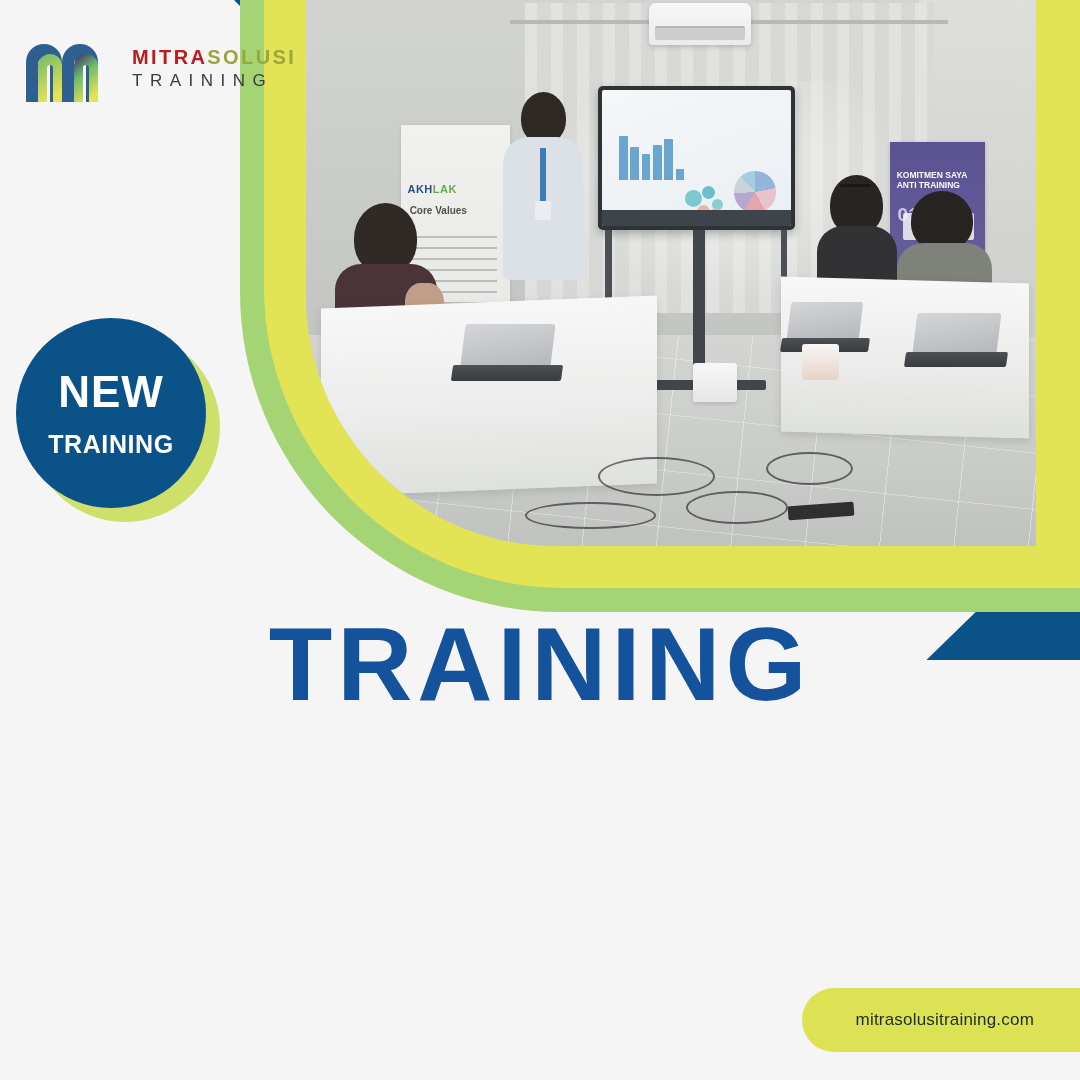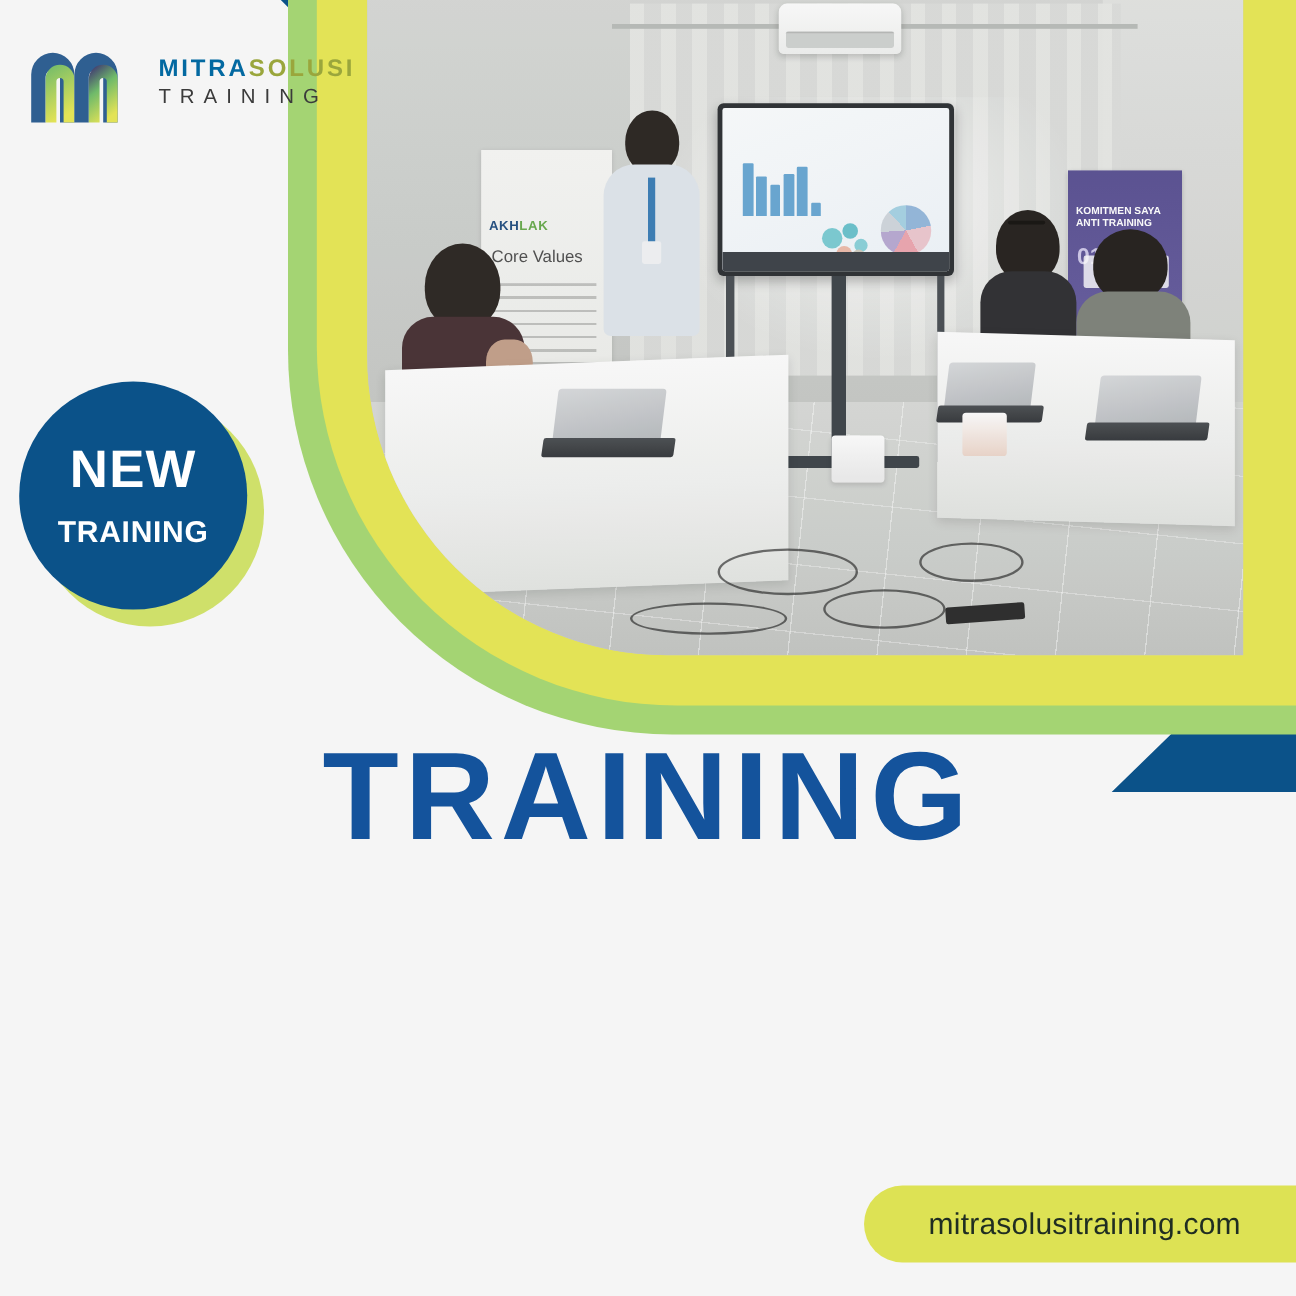--- a/index.html
+++ b/index.html
@@ -103,21 +103,21 @@
     position:absolute; left:13%; top:24%; width:15%; height:40%;
     background:linear-gradient(180deg,#f7f7f4,#eceeea);
     box-shadow:0 1px 4px rgba(0,0,0,.12);
   }
   .banner-akhlak .b-ttl {
     position:absolute; left:6%; top:26%; font-size:11px; font-weight:bold;
     color:#1b4f8a; letter-spacing:.5px;
   }
   .banner-akhlak .b-ttl i { color:#5fae3e; font-style:normal; }
   .banner-akhlak .b-sub {
-    position:absolute; left:8%; top:36%; font-size:14px; color:#4d4d4d;
+    position:absolute; left:8%; top:36%; font-size:10px; color:#4d4d4d;font-weight:bold;
   }
   .banner-akhlak .b-lines {
     position:absolute; left:8%; top:50%; width:80%; height:40%;
     background:repeating-linear-gradient(180deg,
       rgba(90,90,90,.32) 0 2px, transparent 2px 11px);
   }
 
   .banner-purple {
     position:absolute; right:7%; top:27%; width:13%; height:34%;
     background:linear-gradient(180deg,#5a4f9c,#6a5fae);
@@ -282,21 +282,21 @@
   }
   .badge-training {
     color:#fff; font-size:25px; font-weight:bold; letter-spacing:.6px; line-height:1;
   }
 
   
   .logo { position:absolute; left:22px; top:32px; width:270px; height:84px; z-index:6; }
   .logo-mark { position:absolute; left:0; top:0; width:100px; height:72px; }
   .logo-text { position:absolute; left:110px; top:14px; }
   .logo-l1 { font-size:20px; font-weight:bold; letter-spacing:2.4px; line-height:1.1; }
-  .logo-l1 .mitra  { color:#0369a1;margin-top:11px; }
+  .logo-l1 .mitra  { color:#b91c1c;margin-top:11px; }
   .logo-l1 .solusi { color:#9aa63c; }
   .logo-l2 {
     font-size:17px; letter-spacing:7.5px; color:#3b3b3b;
     margin-top:4px; line-height:1.1;
   }
 
   
   .heading-main {
     position:absolute; left:0; right:0; top:612px;
     text-align:center; z-index:6;
@@ -310,21 +310,21 @@
     color:#1a5694; line-height:1.1;
   }
 
   
   .site-pill {
     position:absolute; right:0; top:988px; height:64px;
     padding:0 46px 0 54px;
     display:flex; align-items:center;
     background:#dde254; border-radius:34px 0 0 34px; z-index:6;
   }
-  .site-pill span { font-size:25px; color:#1f2d22; letter-spacing:.2px; }
+  .site-pill span { font-size:17px; color:#1f2d22; letter-spacing:.2px; }
 </style>
 </head>
 <body>
 
 <div id="poster">
 
   <div class="corner-blue-tl"></div>
   <div class="corner-blue-br"></div>
 
   <div class="frame">

